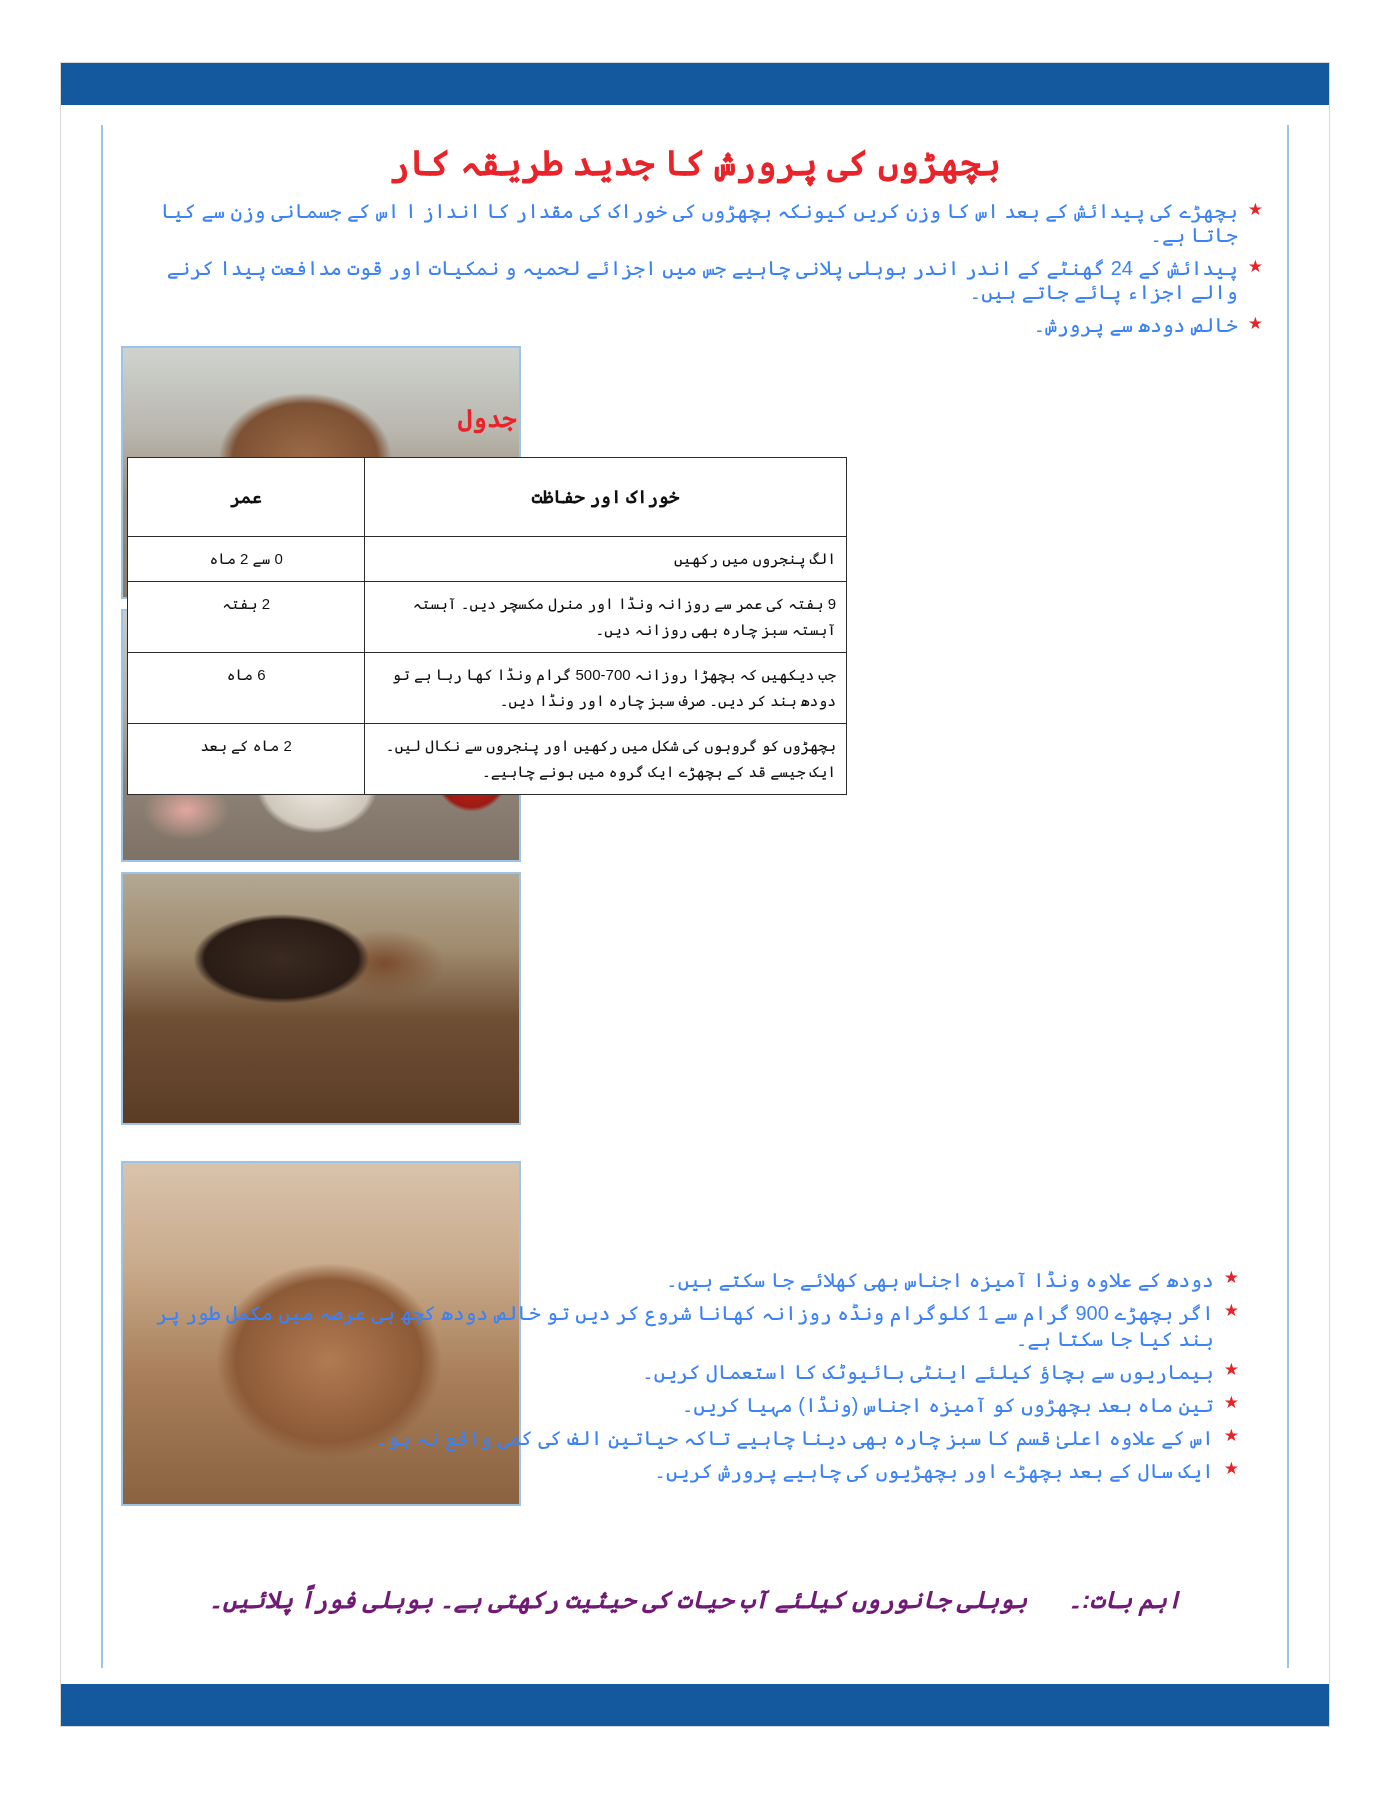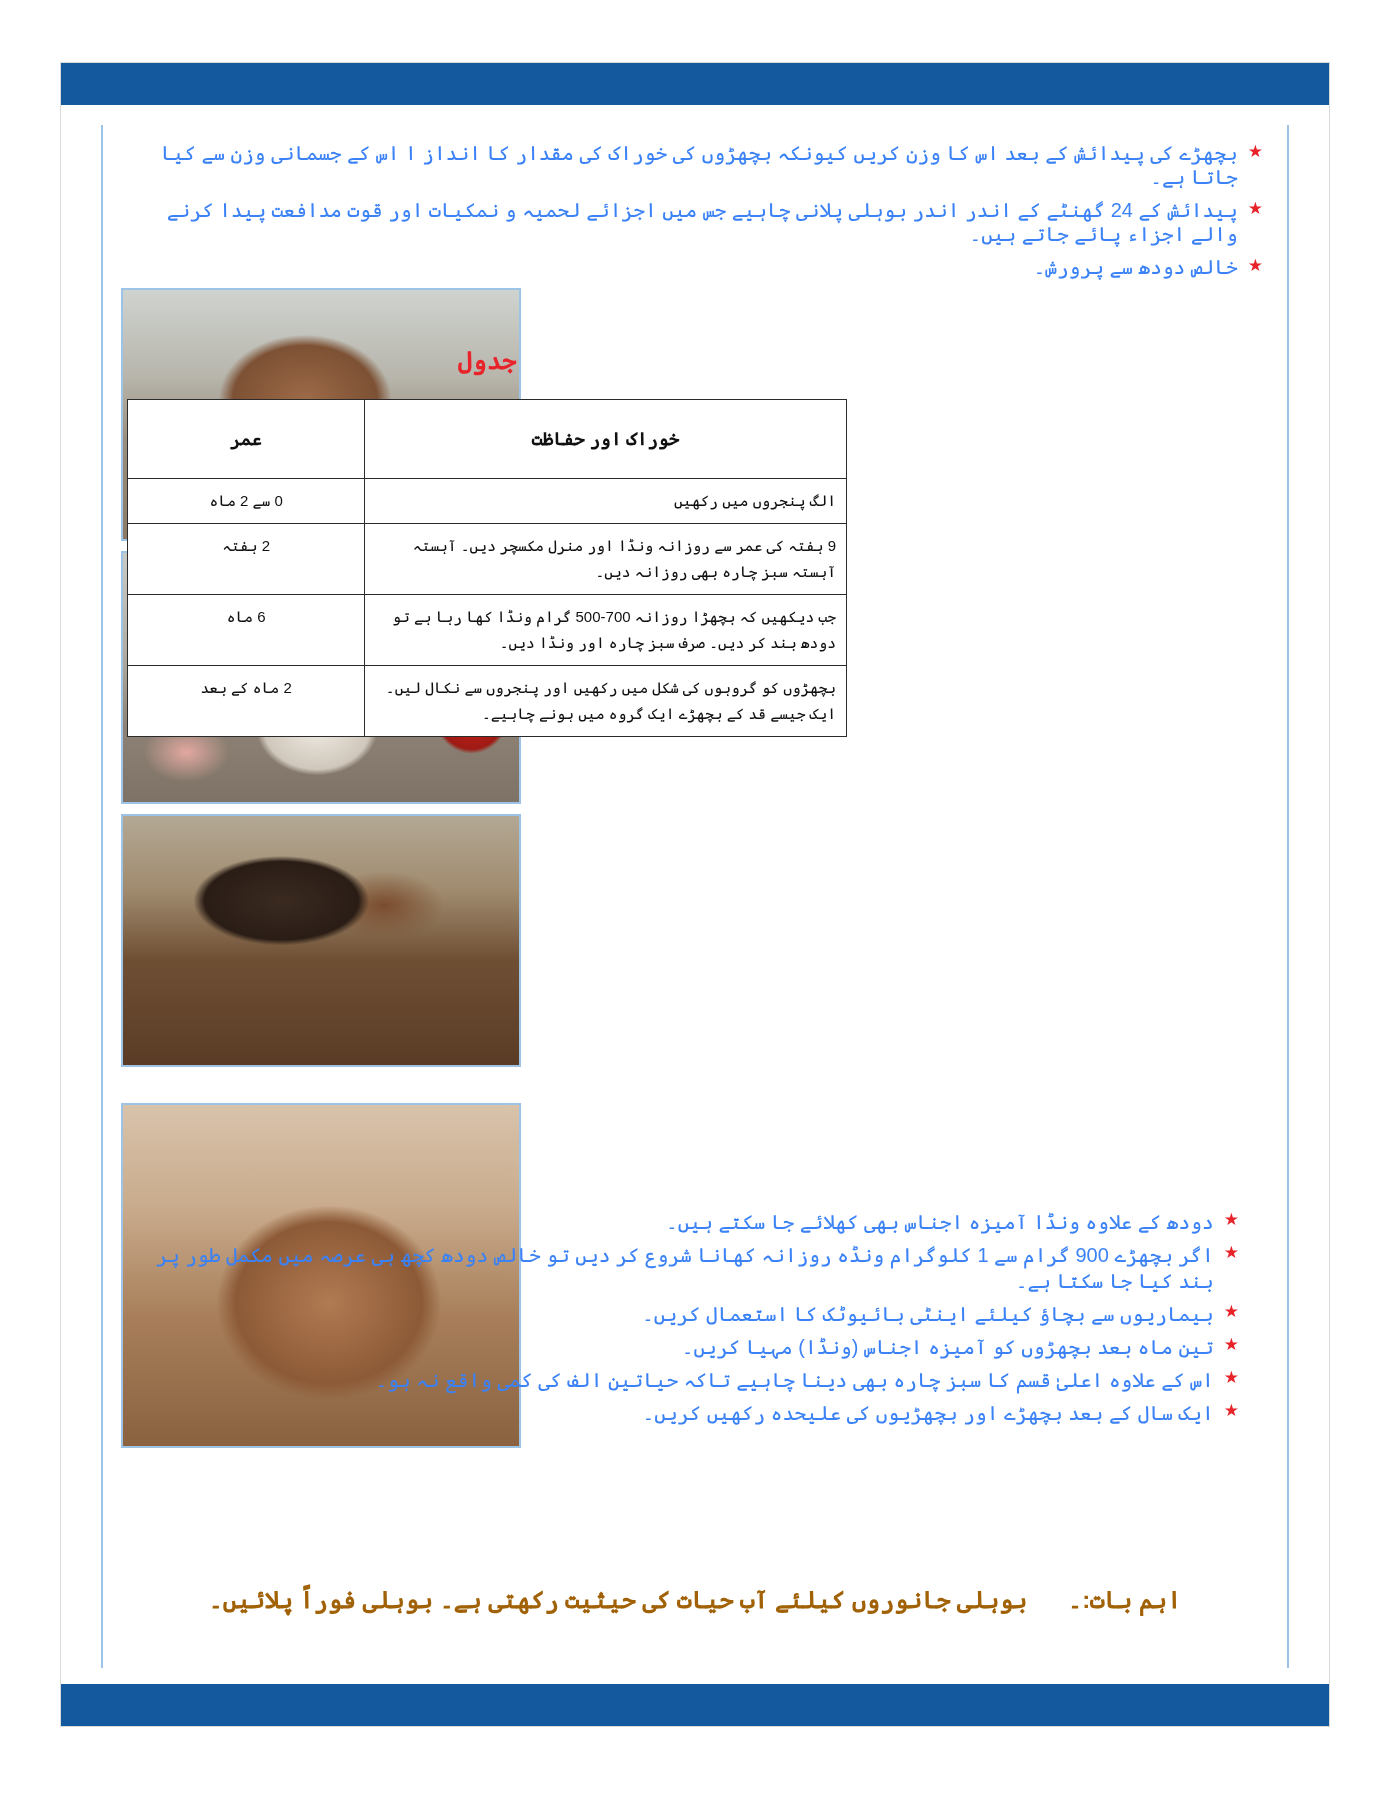--- a/index.html
+++ b/index.html
@@ -203,24 +203,25 @@
   .bullets-bottom .bullet-row { margin-bottom: 7px; }
   .bullets-bottom .bullet-text { line-height: 26px; }
 
   
   .note {
     position: absolute;
     left: 40px;
     right: 40px;
     bottom: 112px;
     text-align: center;
-    color: #a16207;
+    color: #701a75;
     font-size: 24px;
     font-weight: bold;
     direction: rtl;
+    font-style: italic;
   }
   .note .label { margin-left: 34px; }
 
   
   .cow-strip {
     position: absolute;
     left: 42px;
     right: 42px;
     bottom: 44px;
     height: 76px;
@@ -252,20 +253,21 @@
 </head>
 <body>
 
 <div class="page">
 
   <div class="bar-top"></div>
   <div class="bar-bottom"></div>
 
   <div class="content">
 
+    <div class="title">بچھڑوں کی پرورش کا جدید طریقہ کار</div>
 
     <div class="bullets bullets-top">
       <div class="bullet-row">
         <span class="star">★</span>
         <span class="bullet-text">بچھڑے کی پیدائش کے بعد اس کا وزن کریں کیونکہ بچھڑوں کی خوراک کی مقدار کا انداز ا اس کے جسمانی وزن سے کیا جاتا ہے۔</span>
       </div>
       <div class="bullet-row">
         <span class="star">★</span>
         <span class="bullet-text">پیدائش کے 24 گھنٹے کے اندر اندر بوہلی پلانی چاہیے جس میں اجزائے لحمیہ و نمکیات اور قوت مدافعت پیدا کرنے والے اجزاء پائے جاتے ہیں۔</span>
       </div>
@@ -338,21 +340,21 @@
         <div class="bullet-row">
           <span class="star">★</span>
           <span class="bullet-text">تین ماہ بعد بچھڑوں کو آمیزہ اجناس (ونڈا) مہیا کریں۔</span>
         </div>
         <div class="bullet-row">
           <span class="star">★</span>
           <span class="bullet-text">اس کے علاوہ اعلیٰ قسم کا سبز چارہ بھی دینا چاہیے تاکہ حیاتین الف کی کمی واقع نہ ہو۔</span>
         </div>
         <div class="bullet-row">
           <span class="star">★</span>
-          <span class="bullet-text">ایک سال کے بعد بچھڑے اور بچھڑیوں کی علیحدہ رکھیں کریں۔</span>
+          <span class="bullet-text">ایک سال کے بعد بچھڑے اور بچھڑیوں کی چاہیے پرورش کریں۔</span>
         </div>
       </div>
 
     </div>
 
   </div>
 
   <div class="note">
     <span class="label">اہم بات:۔</span>
     <span>بوہلی جانوروں کیلئے آب حیات کی حیثیت رکھتی ہے۔ بوہلی فوراً پلائیں۔</span>

